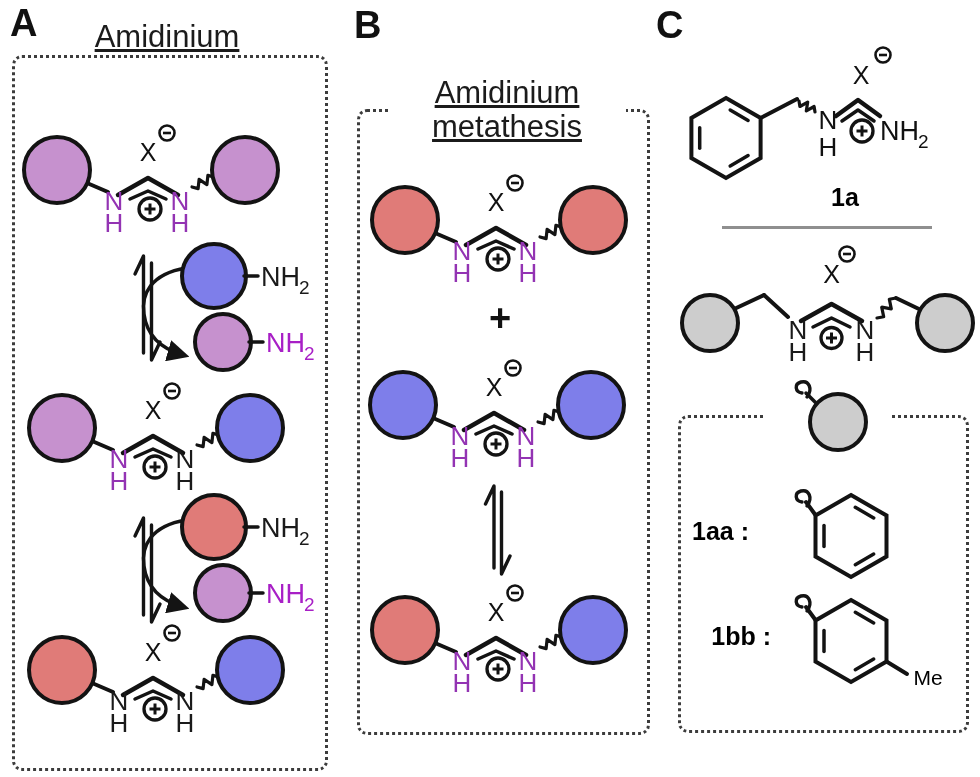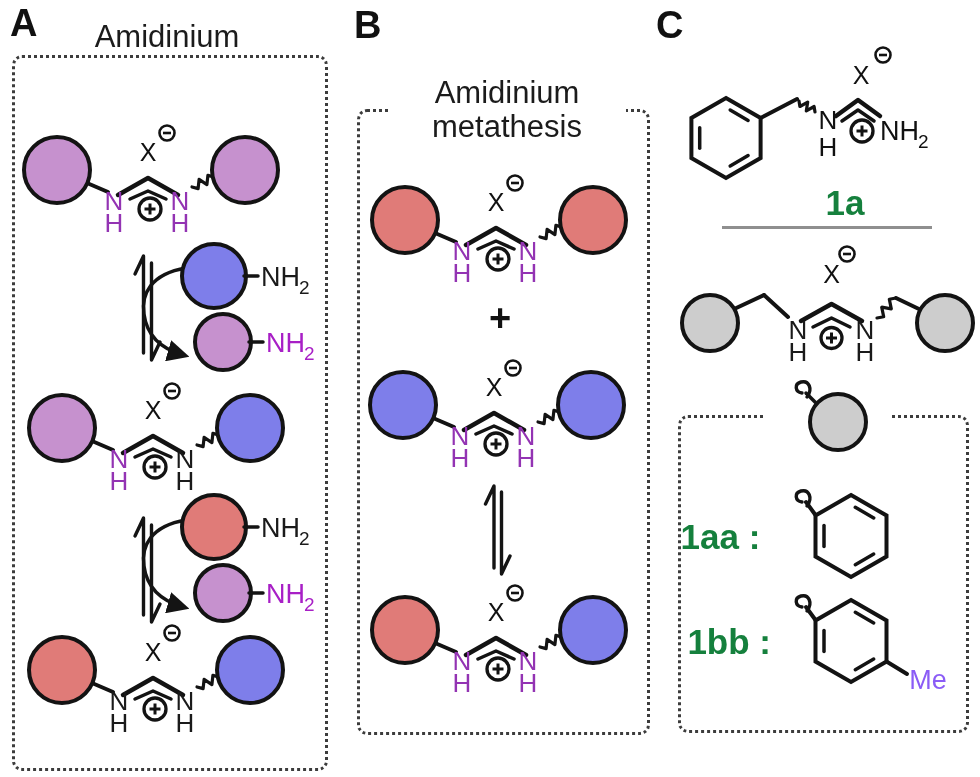--- a/index.html
+++ b/index.html
@@ -1,23 +1,23 @@
 <!DOCTYPE html>
 <html><head>
 <meta charset="utf-8">
 <style>
   html,body{margin:0;padding:0;background:#fff;}
   #canvas{position:relative;width:980px;height:777px;background:#fff;
           font-family:"Liberation Sans",sans-serif;overflow:hidden;}
   .dotted-box{position:absolute;border:3px dotted #3c3c3c;border-radius:10px;}
   .panel-letter{position:absolute;font-size:38px;font-weight:700;color:#111;line-height:1;}
   .panel-title{position:absolute;text-align:center;font-size:31px;color:#1b1b1b;
-               line-height:34px;background:#fff;padding:0 4px;}
-  .big-label{position:absolute;font-size:35px;font-weight:700;color:#15803d;line-height:1;}
-  .plain-label{position:absolute;font-size:27px;color:#8b5cf6;line-height:1;}
+               line-height:34px;background:#fff;padding:0 4px;text-decoration:underline;}
+  .big-label{position:absolute;font-size:25px;font-weight:700;color:#000000;line-height:1;}
+  .plain-label{position:absolute;font-size:21px;color:#000000;line-height:1;}
   #plus-sign{position:absolute;left:478px;top:299px;width:44px;text-align:center;
              font-size:38px;font-weight:700;color:#111;line-height:1;}
   #divider-c{position:absolute;left:722px;top:226px;width:210px;height:3px;background:#8f8f8f;}
   #label-1a{left:810px;top:185px;width:70px;text-align:center;}
   #label-1aa{left:673px;top:519px;width:95px;text-align:center;}
   #label-1bb{left:676px;top:624px;width:95px;text-align:right;}
   #label-me{left:903px;top:667px;width:50px;text-align:center;}
   #chem{position:absolute;left:0;top:0;}
   #chem text{font-family:"Liberation Sans",sans-serif;}
 </style>

